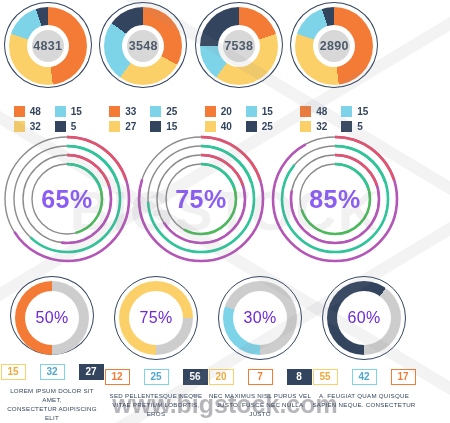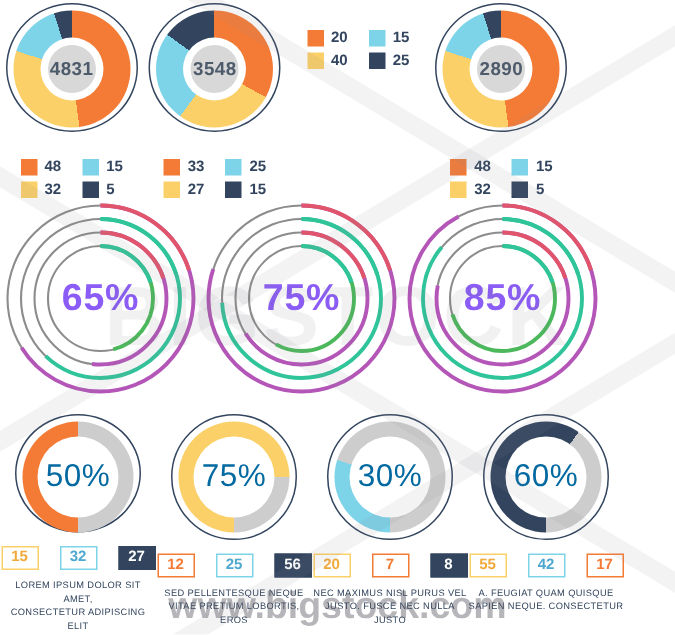--- a/index.html
+++ b/index.html
@@ -200,22 +200,22 @@
     transform: translate(-50%, -50%);
     width: 54px;
     height: 54px;
     border-radius: 50%;
     background: #ffffff;
     display: flex;
     align-items: center;
     justify-content: center;
   }
   .prog-pct {
-    font-size: 21px;
-    color: #0369a1;
+    font-size: 16px;
+    color: #6d28d9;
     letter-spacing: 0.3px;
   }
 
   .stat-badges {
     margin-top: 9px;
     display: flex;
     justify-content: center;
     gap: 14px;
   }
   .stat-badge {
@@ -295,20 +295,30 @@
           <span class="legend-swatch" style="background: rgb(251, 208, 104);"></span>
           <span class="legend-label">27</span>
         </div>
         <div class="legend-item">
           <span class="legend-swatch" style="background: rgb(51, 69, 94);"></span>
           <span class="legend-label">15</span>
         </div>
       </div>
     </div>
     <div class="cell">
+      <div class="donut-wrap">
+        <div class="donut-ring-outline"></div>
+        <div class="donut-pie" style="background: conic-gradient(rgb(244, 123, 53) 0deg, rgb(244, 123, 53) 72deg, rgb(251, 208, 104) 72deg, rgb(251, 208, 104) 216deg, rgb(125, 211, 232) 216deg, rgb(125, 211, 232) 270deg, rgb(51, 69, 94) 270deg, rgb(51, 69, 94) 360deg);">
+          <div class="donut-hole">
+            <div class="donut-hole-inner">
+              <span class="donut-value">7538</span>
+            </div>
+          </div>
+        </div>
+      </div>
       <div class="legend">
         <div class="legend-item">
           <span class="legend-swatch" style="background: rgb(244, 123, 53);"></span>
           <span class="legend-label">20</span>
         </div>
         <div class="legend-item">
           <span class="legend-swatch" style="background: rgb(125, 211, 232);"></span>
           <span class="legend-label">15</span>
         </div>
         <div class="legend-item">

